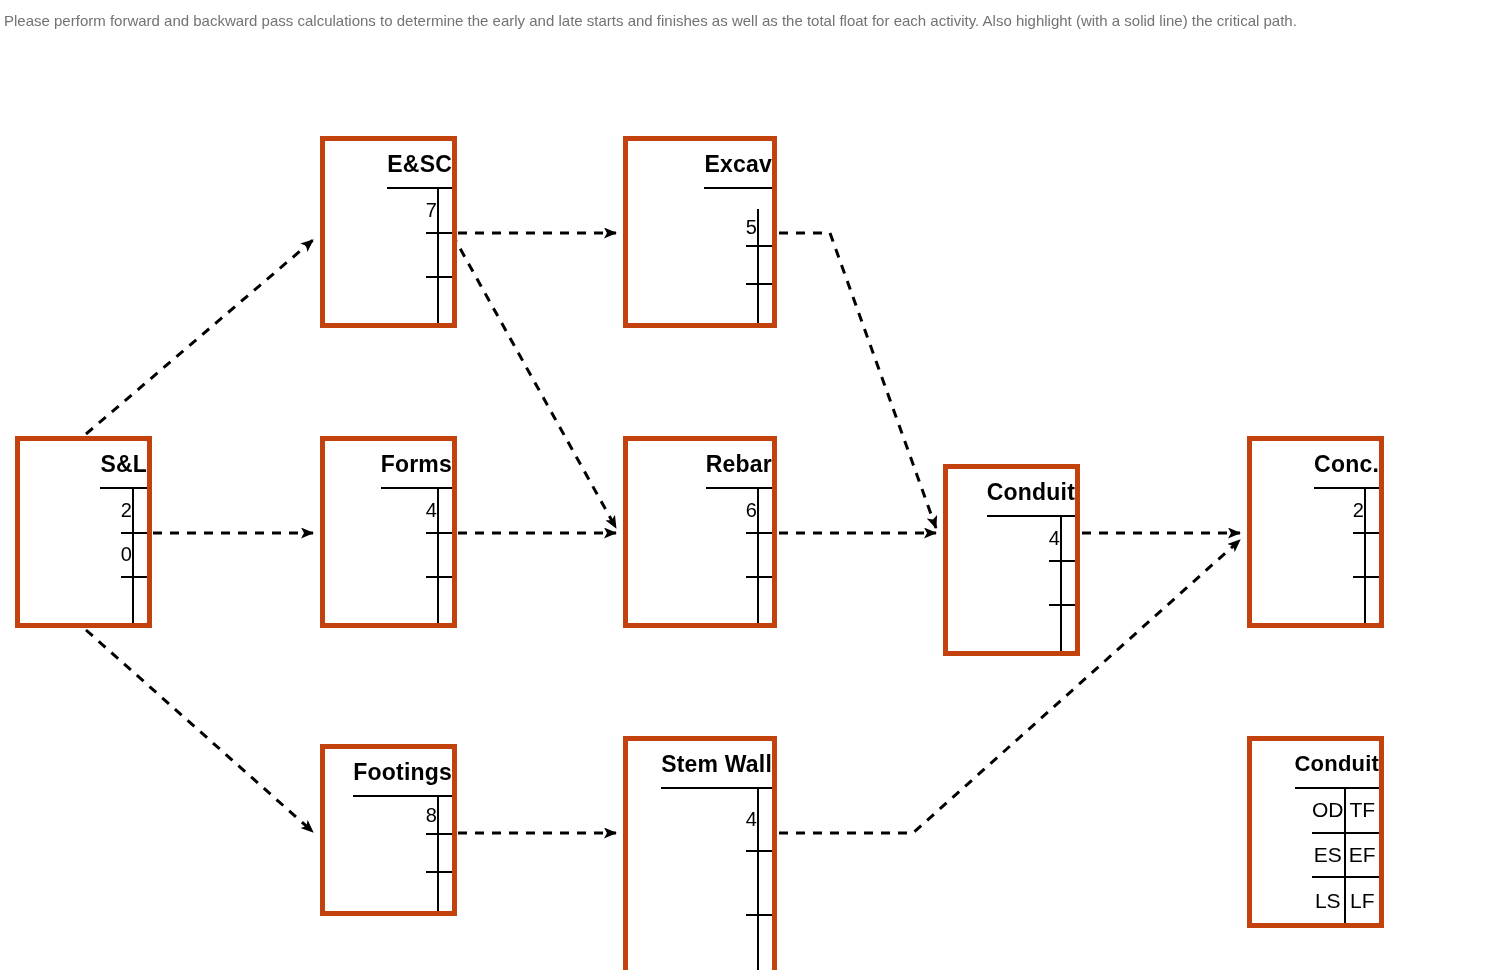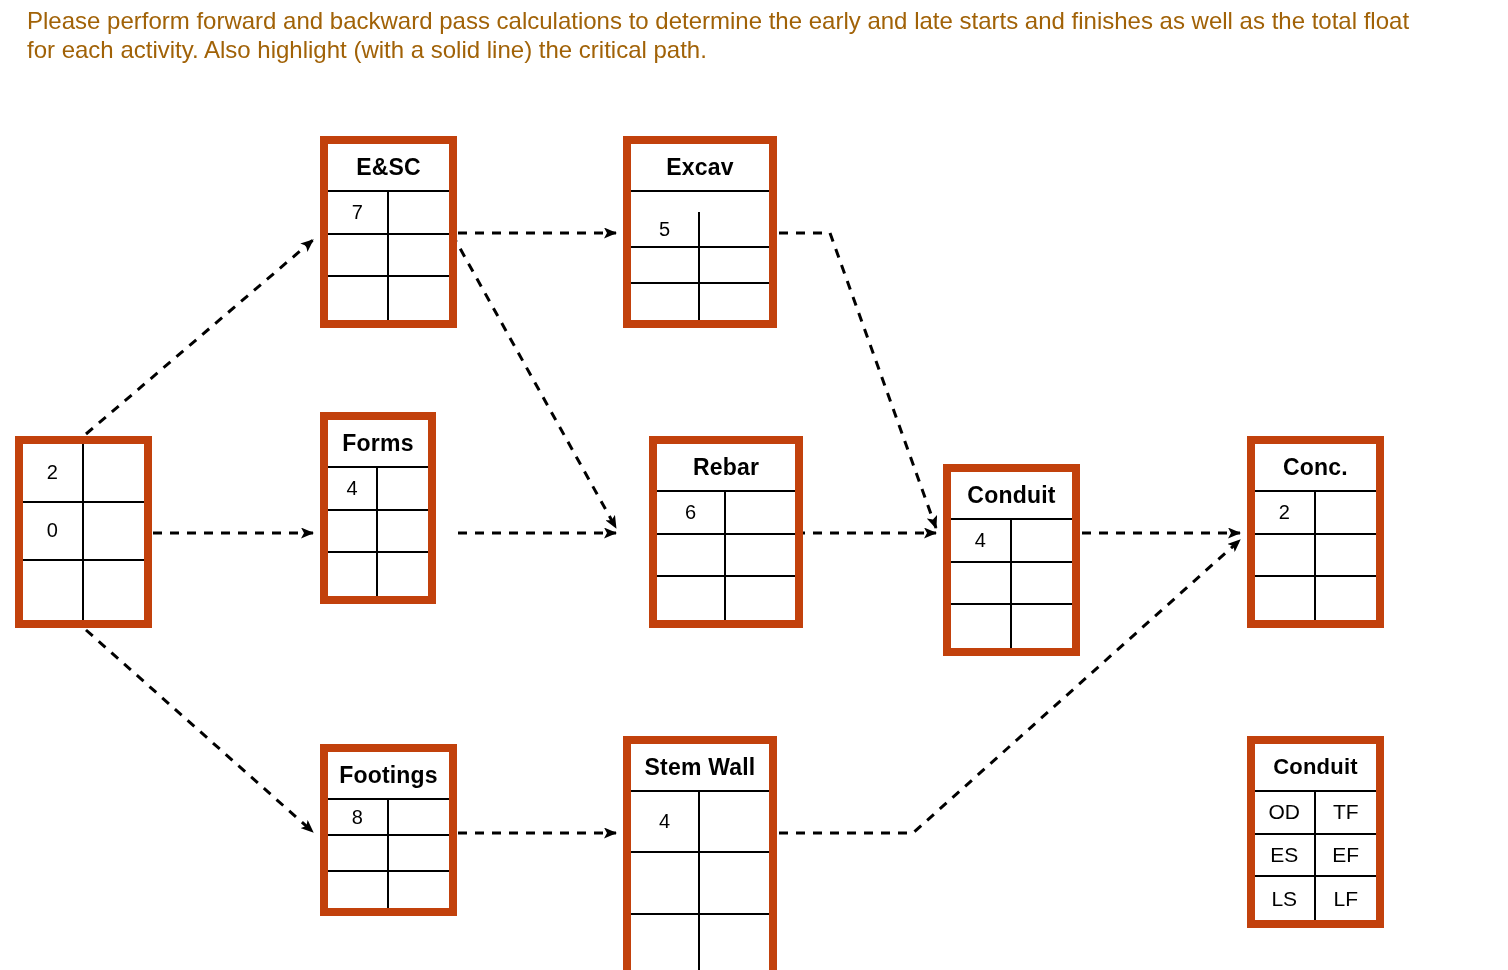--- a/index.html
+++ b/index.html
@@ -12,26 +12,26 @@
     height: 970px;
     position: relative;
     overflow: hidden;
     font-family: "Liberation Sans", sans-serif;
     color: #000000;
   }
 
   
   #instructions {
     position: absolute;
-    left: 27px;
+    left: 4px;
     top: 6px;
     width: 1400px;
-    font-size: 24px;
+    font-size: 15px;
     line-height: 29px;
-    color: #a16207;
+    color: #737373;
     letter-spacing: 0px;
   }
 
   
   #diagram {
     position: absolute;
     left: 0;
     top: 0;
     width: 1508px;
     height: 970px;
@@ -43,24 +43,25 @@
     width: 1508px;
     height: 970px;
     pointer-events: none;
   }
 
   
   .node {
     position: absolute;
     box-sizing: border-box;
     background: #ffffff;
-    border: 8px solid #c2410c;
+    border: 5px solid #c2410c;
     display: flex;
     flex-direction: column;
     z-index: 2;
+    align-items: flex-end;
   }
   .node-title {
     flex: 0 0 46px;
     display: flex;
     align-items: center;
     justify-content: center;
     font-size: 23px;
     font-weight: bold;
     border-bottom: 2px solid #000000;
     white-space: nowrap;
@@ -145,43 +146,44 @@
       <div class="cell">5</div>
       <div class="cell"></div>
       <div class="cell"></div>
       <div class="cell"></div>
       <div class="cell"></div>
       <div class="cell"></div>
     </div>
   </div>
 
   <div class="node" style="left:15px; top:436px; width:137px; height:192px;">
+    <div class="node-title">S&amp;L</div>
     <div class="node-grid">
       <div class="cell">2</div>
       <div class="cell"></div>
       <div class="cell">0</div>
       <div class="cell"></div>
       <div class="cell"></div>
       <div class="cell"></div>
     </div>
   </div>
 
-  <div class="node" style="left:320px; top:412px; width:116px; height:192px;">
+  <div class="node" style="left:320px; top:436px; width:137px; height:192px;">
     <div class="node-title">Forms</div>
     <div class="node-grid">
       <div class="cell">4</div>
       <div class="cell"></div>
       <div class="cell"></div>
       <div class="cell"></div>
       <div class="cell"></div>
       <div class="cell"></div>
     </div>
   </div>
 
-  <div class="node" style="left:649px; top:436px; width:154px; height:192px;">
+  <div class="node" style="left:623px; top:436px; width:154px; height:192px;">
     <div class="node-title">Rebar</div>
     <div class="node-grid">
       <div class="cell">6</div>
       <div class="cell"></div>
       <div class="cell"></div>
       <div class="cell"></div>
       <div class="cell"></div>
       <div class="cell"></div>
     </div>
   </div>

